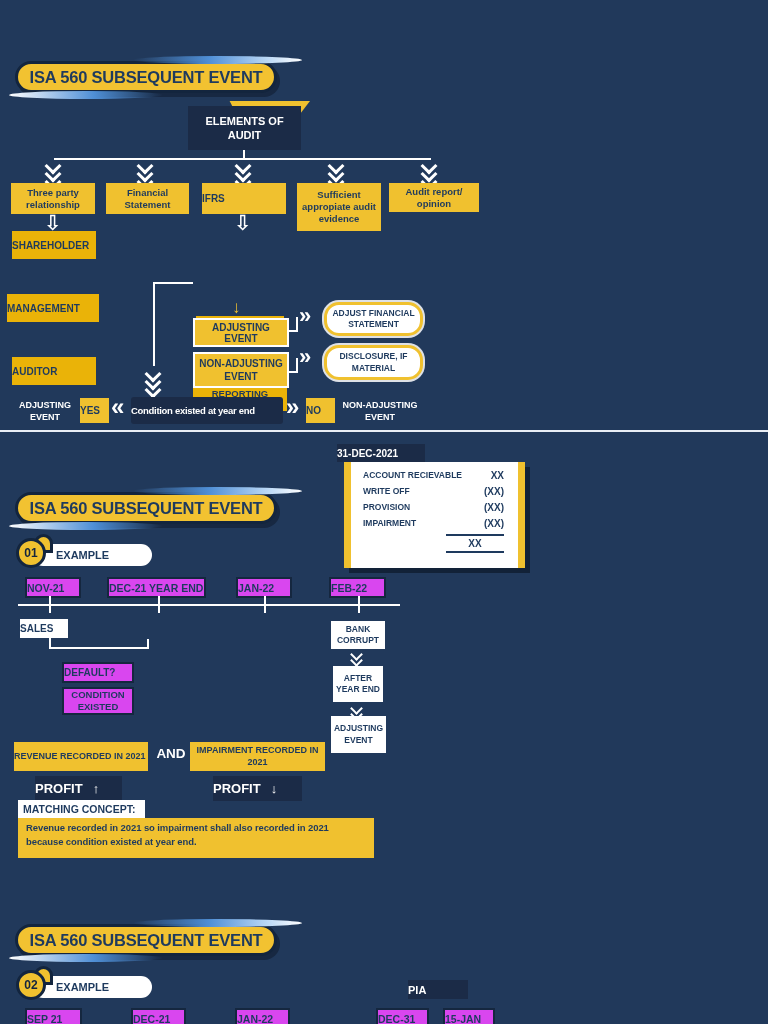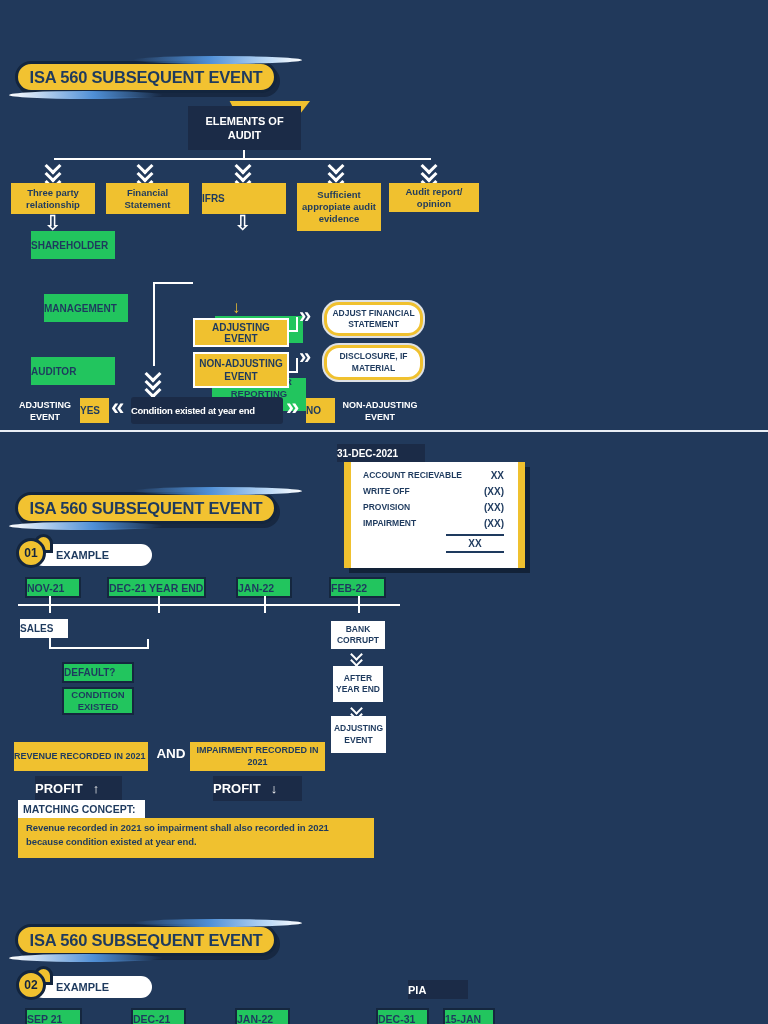--- a/index.html
+++ b/index.html
@@ -13,24 +13,24 @@
   .pill{background:#F2C231;border:3px solid #13253E;border-radius:20px;
         color:#1E3A5E;display:flex;align-items:center;justify-content:center;
         font-size:16.5px;letter-spacing:-0.2px;box-shadow:3px 4px 0 rgba(10,20,36,.45);}
   .sw-top{position:absolute;top:-8px;left:45%;right:-28px;height:8px;border-radius:50%;
         background:linear-gradient(90deg,rgba(255,255,255,0),#4f8fd6 45%,#bcd9f6 80%,#fff);}
   .sw-bot{position:absolute;bottom:-9px;left:-9px;width:60%;height:8px;border-radius:50%;
         background:linear-gradient(90deg,#fff,#4f8fd6 55%,rgba(79,143,214,0));}
 
   .dbox{background:#1B2B47;color:#fff;}
   .ybox{background:#F0C12F;color:#1E3A5E;}
-  .ychip{background:#22c55e;color:#1E3A5E;border:2.5px solid #15273F;}
+  .ychip{background:#d946ef;color:#1E3A5E;border:2.5px solid #15273F;}
   .wbox{background:#fff;color:#1E3A5E;}
   .wb2{background:#F0C12F;color:#1E3A5E;border:2px solid #fff;}
-  .paper{background:#22c55e;color:#1E3A5E;position:relative;margin-left:19px;}
+  .paper{background:#eab308;color:#1E3A5E;position:relative;}
   .paper::before{content:'';position:absolute;left:-4px;right:-4px;top:-4px;bottom:2px;
         background:#F0C12F;z-index:-1;box-shadow:-3px 6px 0 rgba(9,18,32,.45);}
   .round{background:#fff;color:#1E3A5E;border:3px solid #F0C12F;border-radius:15px;
         box-shadow:0 0 0 2px rgba(255,255,255,.85);}
   .line{background:#fff;}
   .chev{width:9px;height:9px;border-right:3px solid #fff;border-bottom:3px solid #fff;
         transform:rotate(45deg);margin-top:-4px;}
   .chevstack{display:flex;flex-direction:column;align-items:center;}
   .chevsm{width:7px;height:7px;border-right:2.5px solid #fff;border-bottom:2.5px solid #fff;
         transform:rotate(45deg);margin-top:-3px;}
@@ -115,21 +115,21 @@
   <div class="abs ybox ctr" style="left:389px;top:183px;width:90px;height:29px;font-size:9.5px;line-height:1.25">
       <span>Audit report/ opinion</span>
     </div>
 
   <div class="abs glyph" style="left:44px;top:212px;font-size:21px"><span>⇩</span></div>
   <div class="abs glyph" style="left:234px;top:212px;font-size:21px"><span>⇩</span></div>
 
   <div class="abs paper ctr" style="left:12px;top:231px;width:84px;height:28px;font-size:10px">
       <span>SHAREHOLDER</span>
     </div>
-  <div class="abs paper ctr" style="left:25px;top:266px;width:84px;height:28px;font-size:10px">
+  <div class="abs paper ctr" style="left:7px;top:266px;width:92px;height:28px;font-size:10px">
       <span>MANAGEMENT</span>
     </div>
   <div class="abs paper ctr" style="left:12px;top:301px;width:84px;height:28px;font-size:10px">
       <span>AUDITOR</span>
     </div>
 
   <div class="abs paper ctr" style="left:196px;top:232px;width:88px;height:27px;font-size:10px">
       <span>ISA 10</span>
     </div>
   <div class="abs paper ctr" style="left:193px;top:267px;width:94px;height:33px;font-size:9.5px;line-height:1.3">

